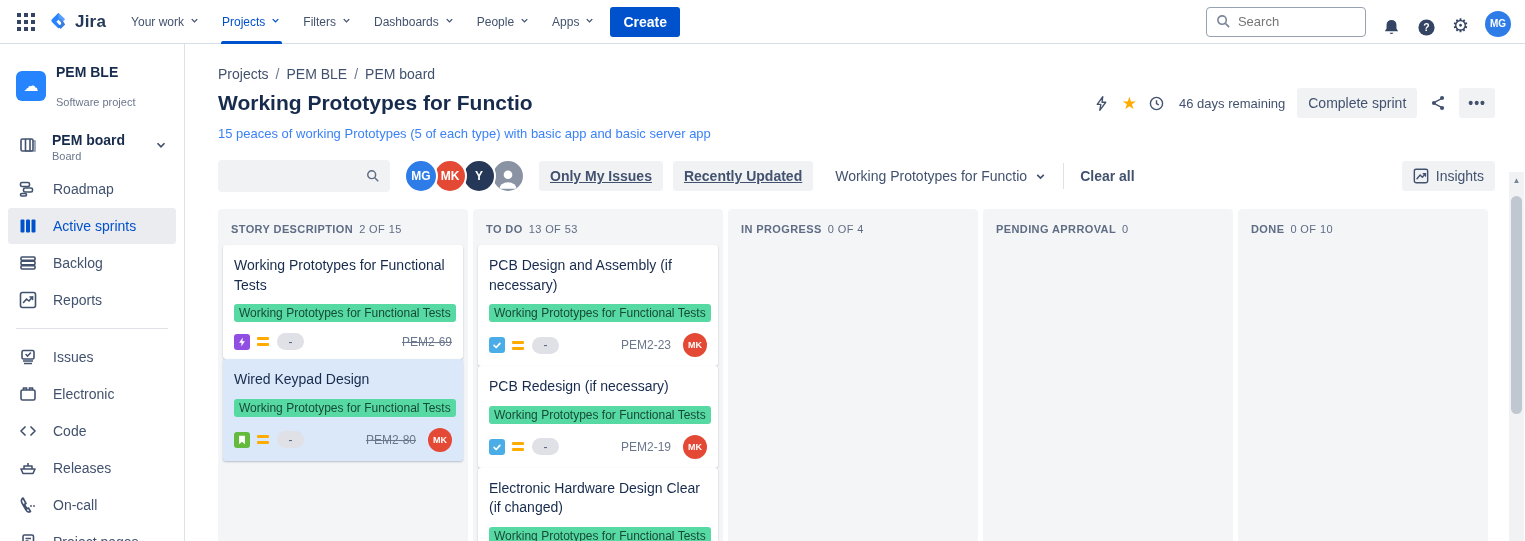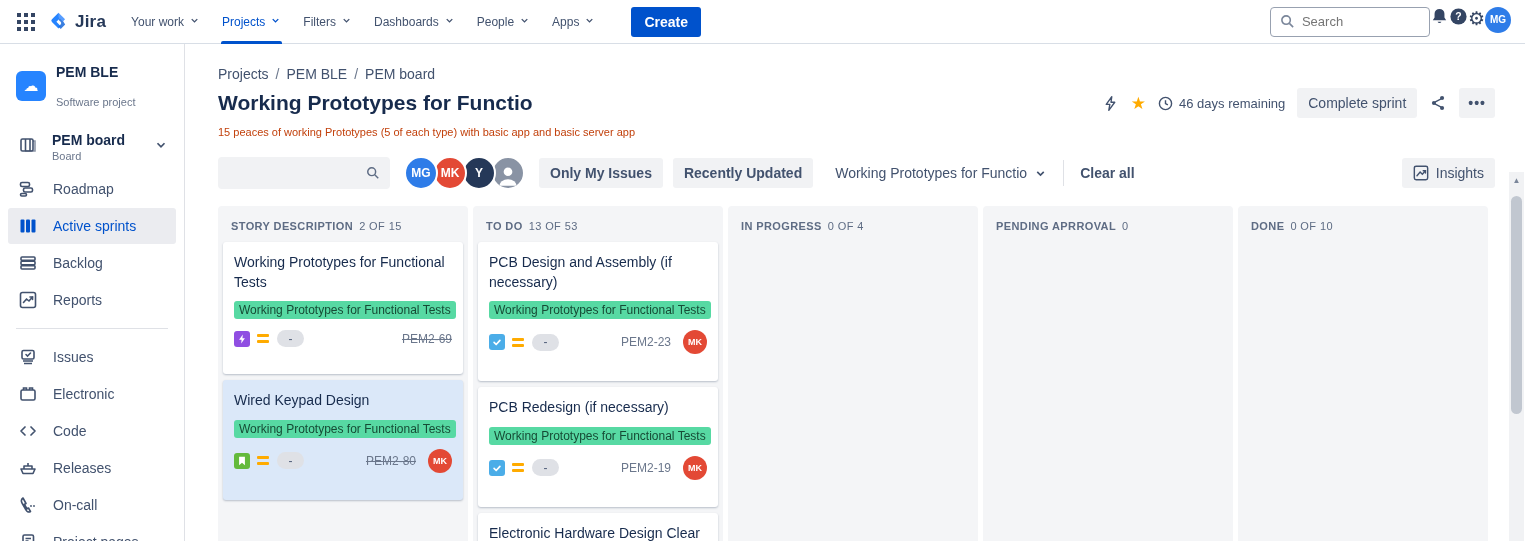--- a/index.html
+++ b/index.html
@@ -15,23 +15,23 @@
   .jira-logo .logo-text { font-size:17px; font-weight:600; color:#253858; letter-spacing:.2px; }
   .nav-items { display:flex; align-items:center; height:44px; }
   .nav-item { display:flex; align-items:center; gap:5px; height:44px; padding:0 11px;
     font-size:12px; font-weight:500; color:#42526E; cursor:pointer; position:relative; }
   .nav-item .chev { color:#42526E; }
   .nav-item.active { color:#0052CC; }
   .nav-item.active .chev { color:#0052CC; }
   .nav-item.active::after { content:""; position:absolute; left:10px; right:10px; bottom:0;
     height:3px; background:#0052CC; border-radius:2px 2px 0 0; }
   .create-btn { background:#0052CC; color:#fff; border:none; border-radius:3px;
-    font-size:14px; font-weight:700; padding:7px 13px; margin-left:25px; cursor:pointer;
+    font-size:14px; font-weight:700; padding:7px 13px; margin-left:4px; cursor:pointer;
     font-family:"Liberation Sans", sans-serif; }
-  .nav-right { margin-left:auto; display:flex; align-items:flex-start; }
+  .nav-right { margin-left:auto; display:flex; align-items:flex-end; gap:16px; }
   .nav-search { display:flex; align-items:center; gap:7px; width:160px; height:30px;
     border:1px solid #98A1B0; border-radius:4px; padding:0 9px; color:#7A869A; }
   .nav-search input { border:none; outline:none; width:110px; font-size:13px; color:#42526E;
     background:transparent; font-family:"Liberation Sans", sans-serif; }
   .nav-icon { color:#344563; cursor:pointer; display:flex; align-items:center; }
   .avatar { border-radius:50%; color:#fff; display:flex; align-items:center; justify-content:center;
     font-weight:700; cursor:pointer; }
   .nav-avatar { width:26px; height:26px; font-size:10px; background:#2E7CE8; }
 
   
@@ -57,54 +57,54 @@
   
   .main { flex:1; padding:22px 30px 0 33px; position:relative; overflow:hidden; background:#fff; }
   .breadcrumb { font-size:14px; color:#42526E; display:flex; gap:7px; align-items:center; }
   .breadcrumb .crumb { cursor:pointer; }
   .breadcrumb .sep { color:#6B778C; }
   .title-row { display:flex; align-items:center; margin-top:6px; }
   .page-title { font-size:21px; font-weight:700; color:#172B4D; }
   .head-actions { margin-left:auto; display:flex; align-items:center; gap:12px; }
   .icon-btn { display:flex; align-items:center; justify-content:center; color:#42526E; cursor:pointer; }
   .star { color:#FFAB00; font-size:17px; }
-  .days { display:flex; align-items:center; gap:6px; color:#42526E; font-size:13px; }
+  .days { display:flex; align-items:center; gap:15px; color:#42526E; font-size:13px; }
   .gray-btn { background:#F1F2F4; border:none; border-radius:3px; color:#42526E; font-size:14px;
     padding:7px 11px; cursor:pointer; font-family:"Liberation Sans", sans-serif; display:flex;
     align-items:center; gap:7px; }
   .more-btn { font-weight:700; letter-spacing:1px; padding:7px 9px; }
-  .subtitle { margin-top:8px; font-size:11px; color:#c2410c; }
+  .subtitle { margin-top:8px; font-size:13px; color:#3b82f6; }
 
   
   .filter-bar { display:flex; align-items:center; margin-top:18px; }
   .board-search { display:flex; align-items:center; width:172px; height:32px; background:#F1F2F4;
     border-radius:4px; padding:0 10px; }
   .board-search input { border:none; outline:none; background:transparent; width:128px;
     font-size:13px; color:#42526E; font-family:"Liberation Sans", sans-serif; }
   .board-search .mag { margin-left:auto; color:#5E6C84; display:flex; }
   .avatars { display:flex; margin-left:14px; }
   .f-avatar { width:34px; height:34px; font-size:12px; border:2px solid #fff; margin-left:-5px; }
   .f-avatar:first-child { margin-left:0; }
-  .quick-btn { margin-left:10px; }
+  .quick-btn { margin-left:10px;text-decoration:underline; }
   .quick-btn:first-of-type { margin-left:14px; }
   .sprint-filter { display:flex; align-items:center; gap:7px; margin-left:22px; font-size:14px;
     color:#42526E; cursor:pointer; }
   .v-div { width:1px; height:26px; background:#DFE1E6; margin:0 16px; }
   .clear-all { font-size:14px; font-weight:700; color:#42526E; cursor:pointer; }
   .insights-btn { margin-left:auto; font-weight:500; }
 
   
   .board { display:flex; gap:5px; margin-top:16px; align-items:flex-start; }
   .column { width:250px; min-width:250px; background:#F4F5F7; border-radius:4px;
     padding:0 5px 5px 5px; height:420px; }
   .col-head { padding:14px 8px 10px 8px; font-size:11px; font-weight:700; color:#5E6C84;
     letter-spacing:.4px; display:flex; gap:6px; text-transform:uppercase; }
   .col-count { font-weight:400; }
   .card { background:#fff; border-radius:3px; box-shadow:0 1px 2px rgba(9,30,66,.25);
-    padding:11px 11px 27px 11px; margin-bottom:6px; cursor:pointer; }
+    padding:11px 11px 9px 11px; cursor:pointer; }
   .card.selected { background:#DBE8F9; }
   .card-title { font-size:14px; color:#172B4D; line-height:1.4; }
   .card-label { display:inline-block; background:#57D9A3; color:#164B35; font-size:12px;
     padding:2px 5px; border-radius:3px; margin-top:9px; white-space:nowrap; }
   .card-foot { display:flex; align-items:center; margin-top:11px; gap:5px; }
   .type-icon { width:16px; height:16px; border-radius:3px; display:flex; align-items:center;
     justify-content:center; color:#fff; }
   .t-epic { background:#904EE2; }
   .t-story { background:#63BA3C; }
   .t-task { background:#4BADE8; }

